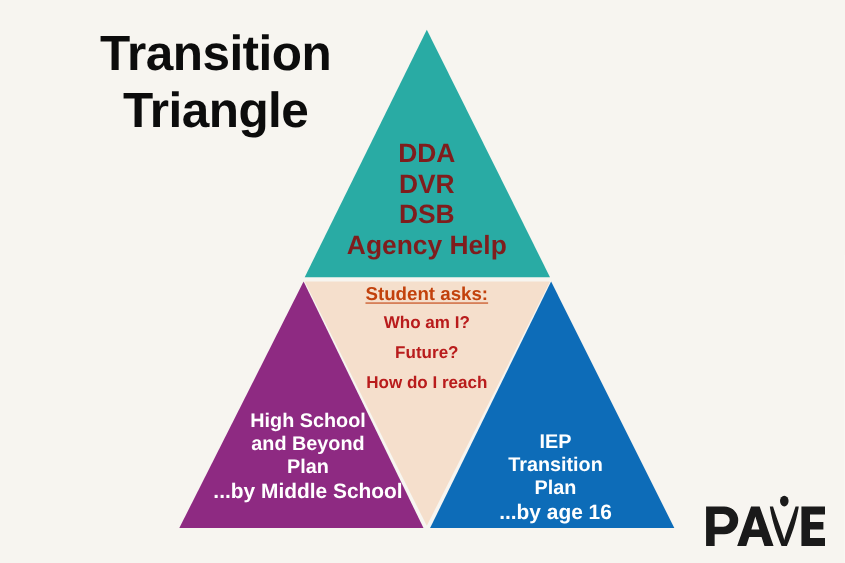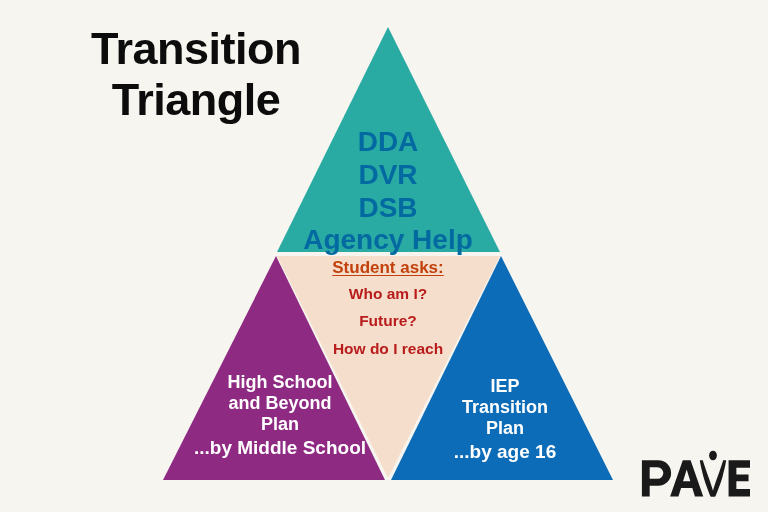--- a/index.html
+++ b/index.html
@@ -45,23 +45,23 @@
   
   .tri-text {
     position: absolute;
     text-align: center;
     line-height: 1.17;
   }
   #top-agency-text {
     left: 288px;
     top: 126px;
     width: 200px;
-    color: #0369a1;
+    color: #7f1d1d;
     font-weight: bold;
-    font-size: 28px;
+    font-size: 24px;
   }
   #top-agency-text span { display: block; }
 
   #center-student-block {
     left: 288px;
     top: 258px;
     width: 200px;
   }
   #student-asks-label {
     display: block;
@@ -91,21 +91,21 @@
   }
   #left-plan-text .main-line { display: block; }
   #left-plan-sub, #right-plan-sub {
     display: block;
     font-size: 19px;
     margin-top: 2px;
   }
 
   #right-plan-text {
     left: 430px;
-    top: 376px;
+    top: 391px;
     width: 150px;
     color: #ffffff;
     font-weight: bold;
     font-size: 18px;
   }
   #right-plan-text .main-line { display: block; }
 
   
   #pave-logo {
     position: absolute;

